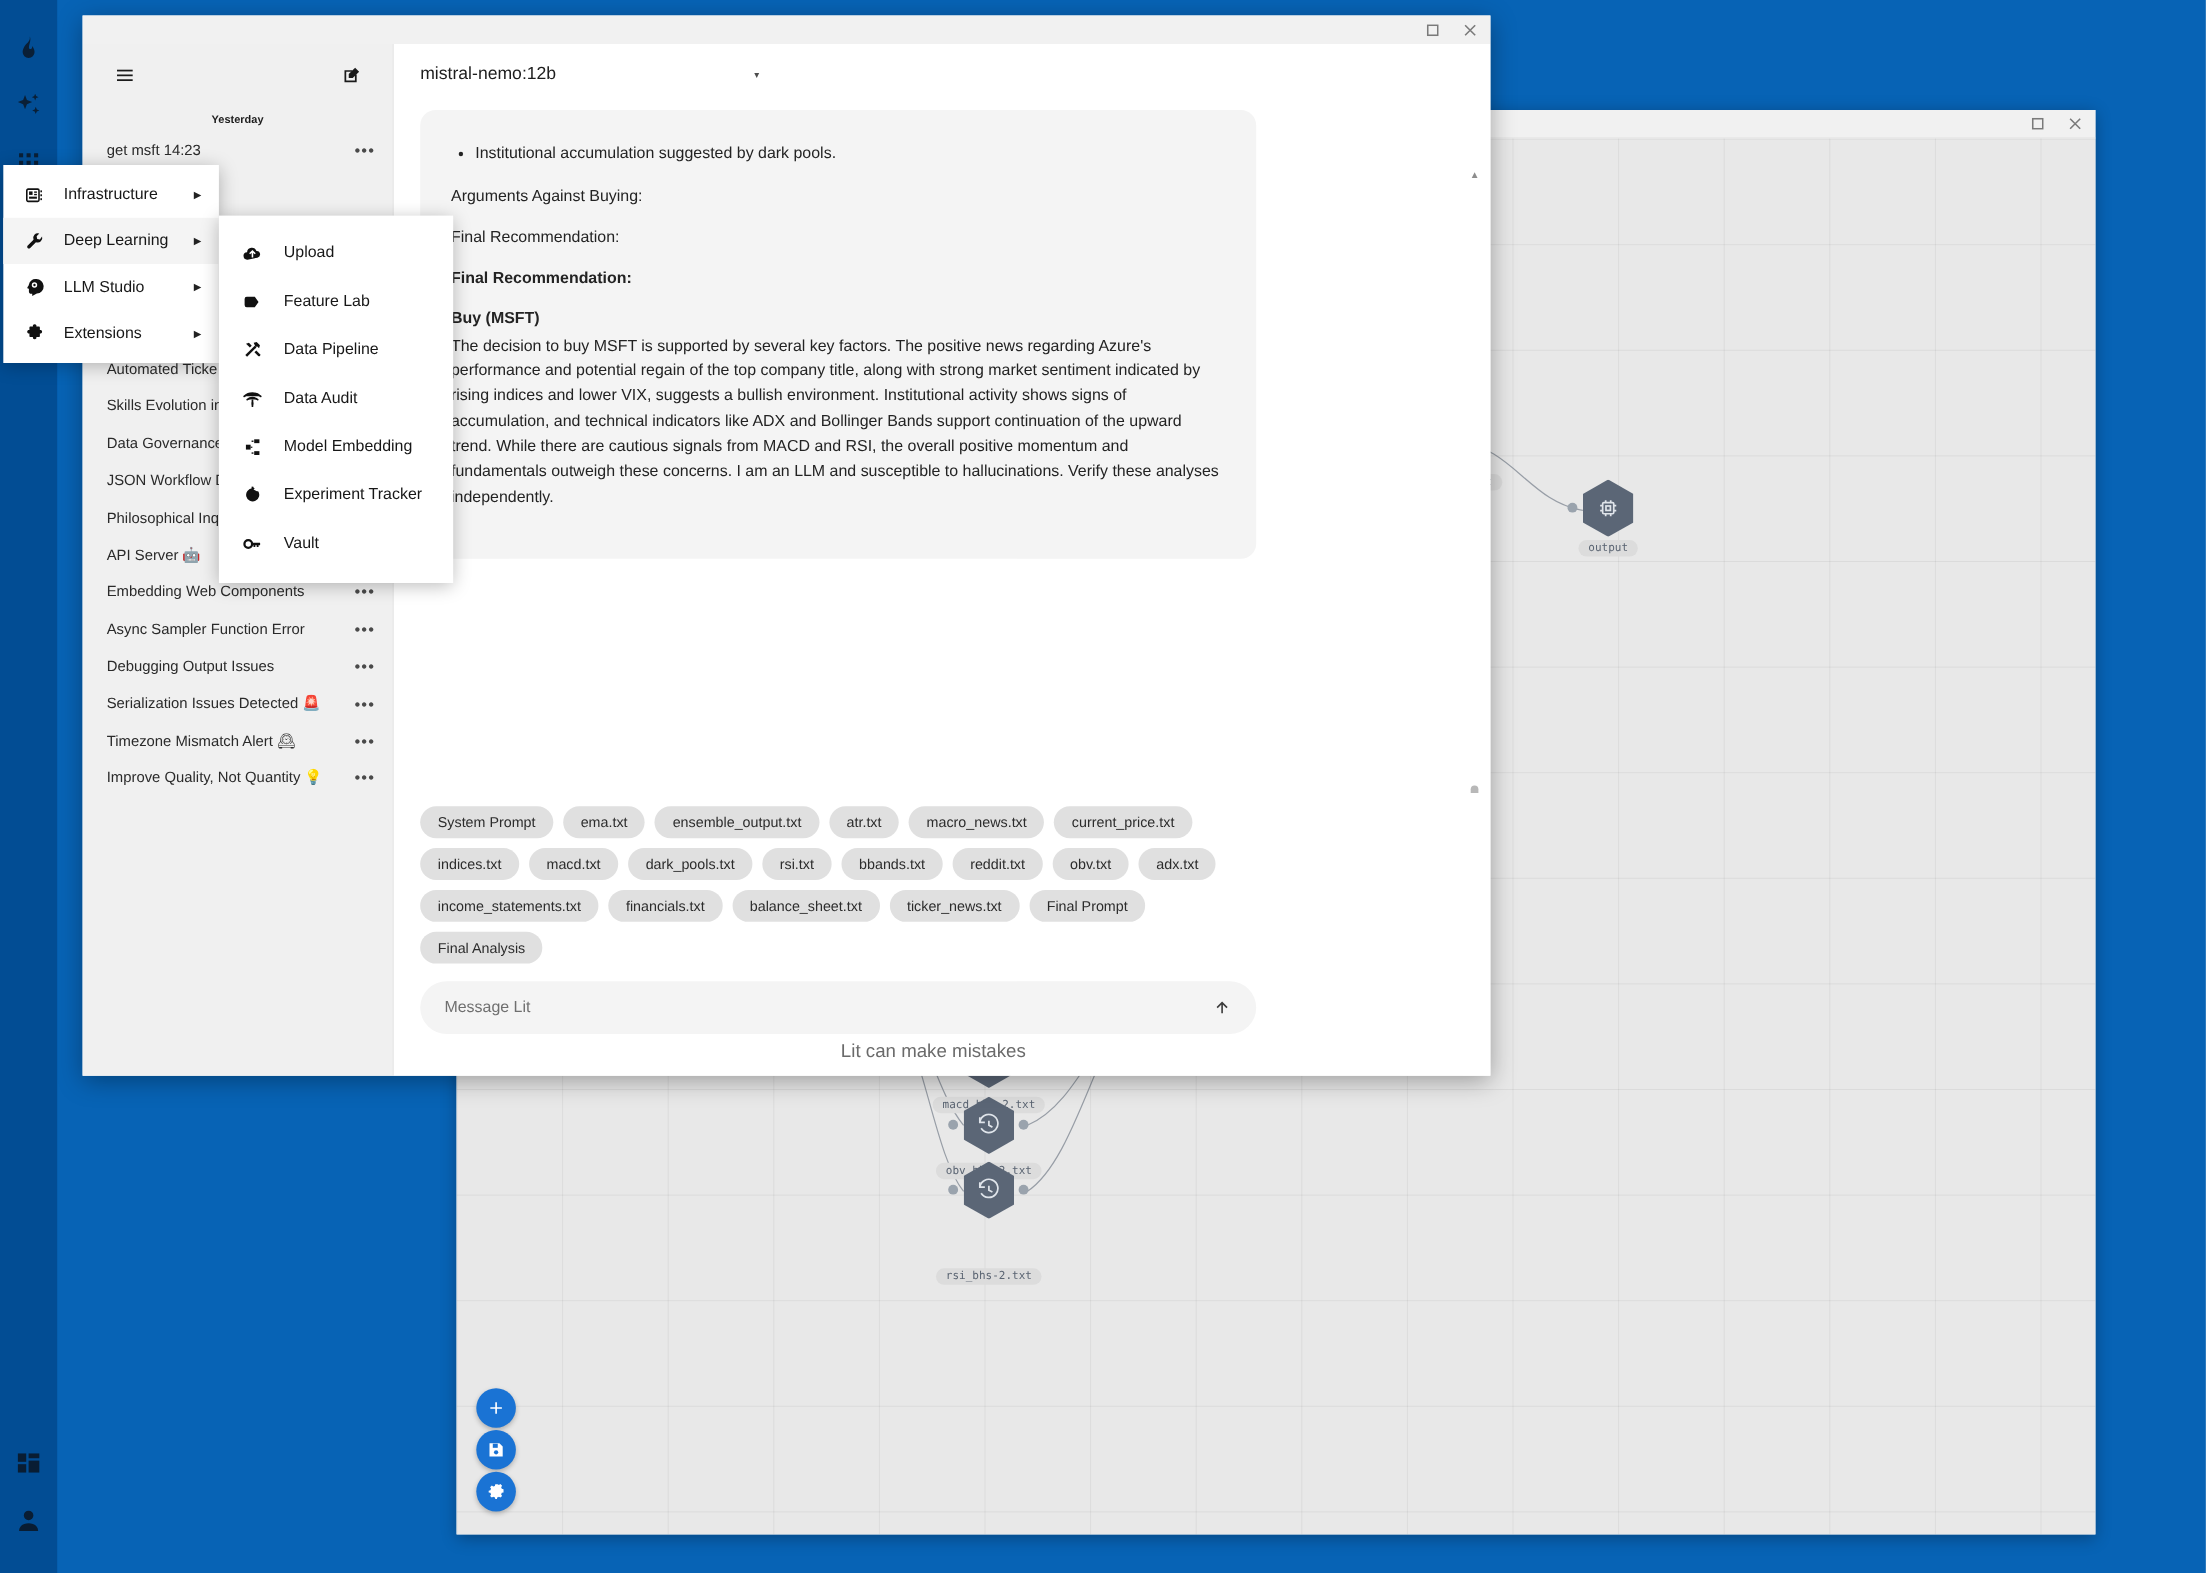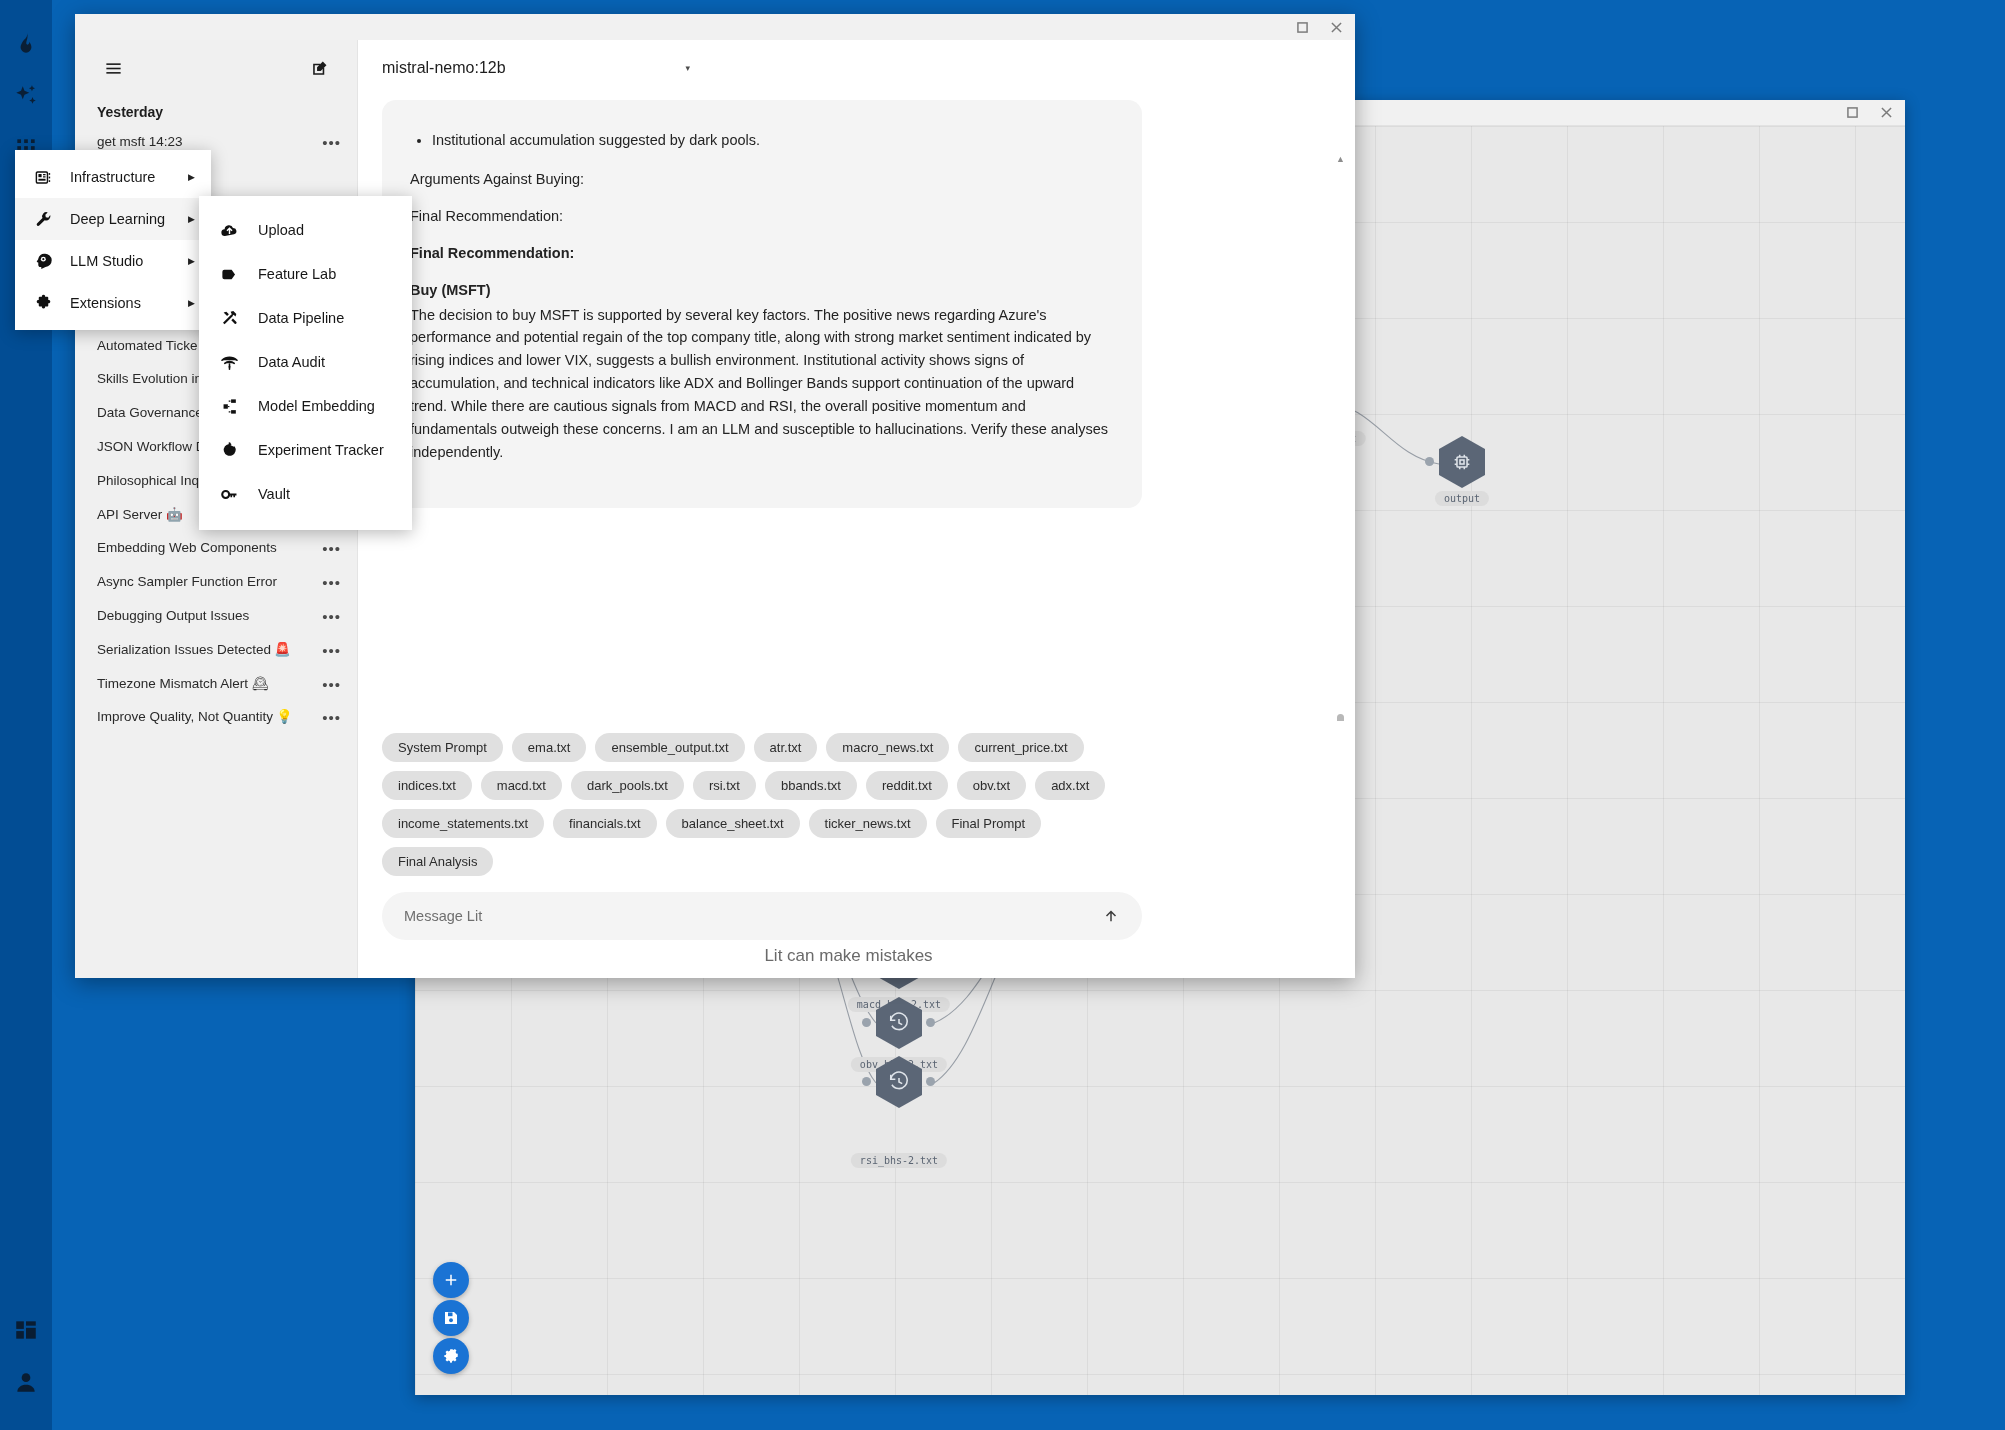--- a/index.html
+++ b/index.html
@@ -110,22 +110,23 @@
     display: flex; flex-direction: column;
     border-right: 1px solid #e4e4e4;
   }
   #sidebar-top {
     height: 56px; display: flex; align-items: center;
     justify-content: space-between; padding: 0 26px 0 26px;
   }
   #sidebar-top .sb-ico { width: 24px; height: 24px; display:flex; align-items:center; justify-content:center; cursor:pointer;}
   #sidebar-top .sb-ico svg { width: 19px; height: 19px; fill: #1b1b1b; }
   .sb-section {
-    font-size: 14px; font-weight: bold; color: #1d1d1d;
+    font-size: 10px; font-weight: bold; color: #1d1d1d;
     padding: 8px 22px 6px 22px;
+    text-align: center;
   }
   .conv-row {
     display: flex; align-items: flex-start; justify-content: space-between;
     padding: 7px 16px 7px 22px; cursor: pointer;
     font-size: 13.5px; color: #2a2a2a; line-height: 1.32;
   }
   .conv-title { max-width: 200px; }
   .dots { color: #4a4a4a; letter-spacing: 1px; font-size: 15px; padding-left: 6px; flex: none;}
 
   
@@ -173,21 +174,21 @@
     flex: 1; border: none; background: transparent; outline: none;
     font-size: 14.5px; color: #222; font-family: "Liberation Sans", sans-serif;
   }
   #composer input::placeholder { color: #6f6f6f; }
   #send-btn { width: 26px; height: 26px; border: none; background: transparent; cursor: pointer; display:flex; align-items:center; justify-content:center;}
   #send-btn svg { width: 18px; height: 18px; stroke: #3d3d3d; stroke-width: 2; fill: none; }
   #disclaimer { text-align: center; font-size: 17px; color: #6a6a6a; padding-bottom: 12px; padding-right: 16px; }
 
   
   #menu-root {
-    position: absolute; left: 15px; top: 150px;
+    position: absolute; left: 3px; top: 150px;
     width: 196px; background: #fff;
     box-shadow: 0 3px 16px rgba(0,0,0,.28);
     z-index: 80; padding: 6px 0;
   }
   #menu-sub {
     position: absolute; left: 199px; top: 196px;
     width: 213px; background: #fff;
     box-shadow: 0 3px 16px rgba(0,0,0,.28);
     z-index: 81; padding: 12px 0 14px 0;
   }

